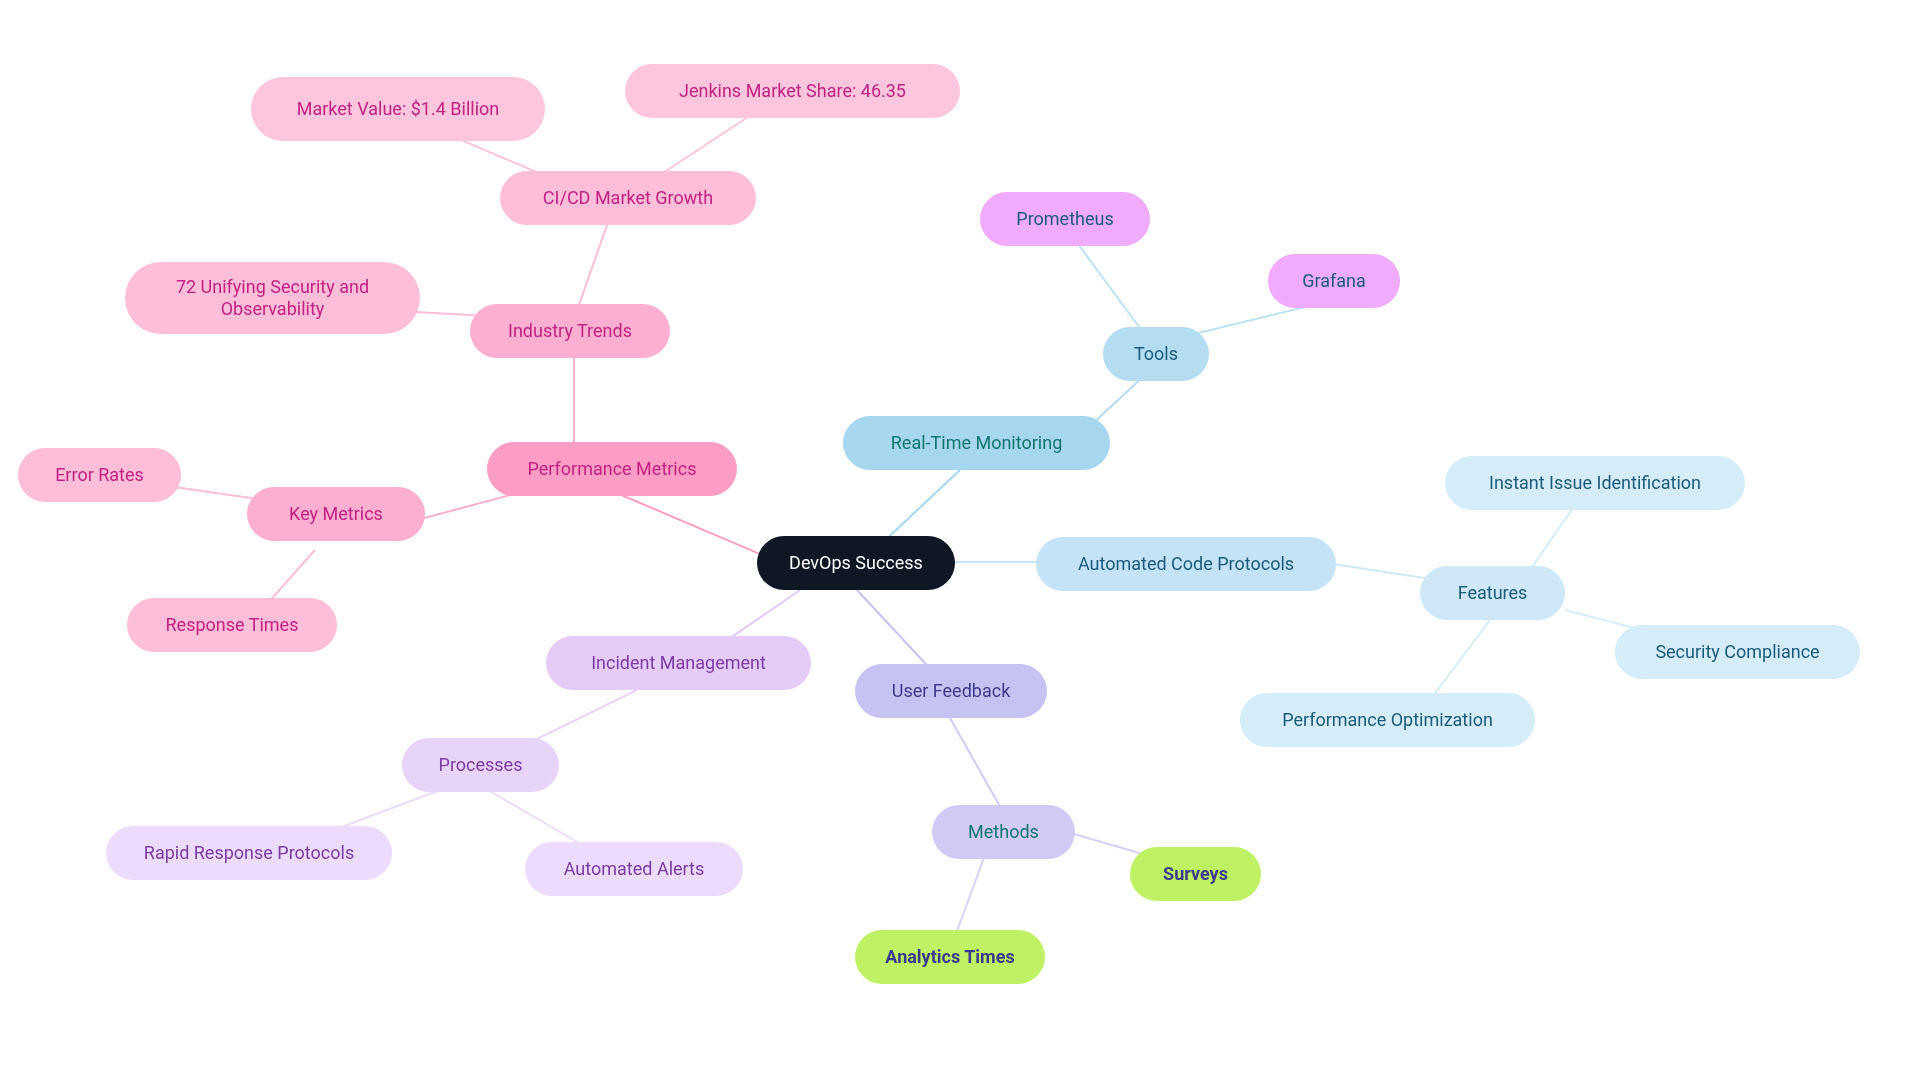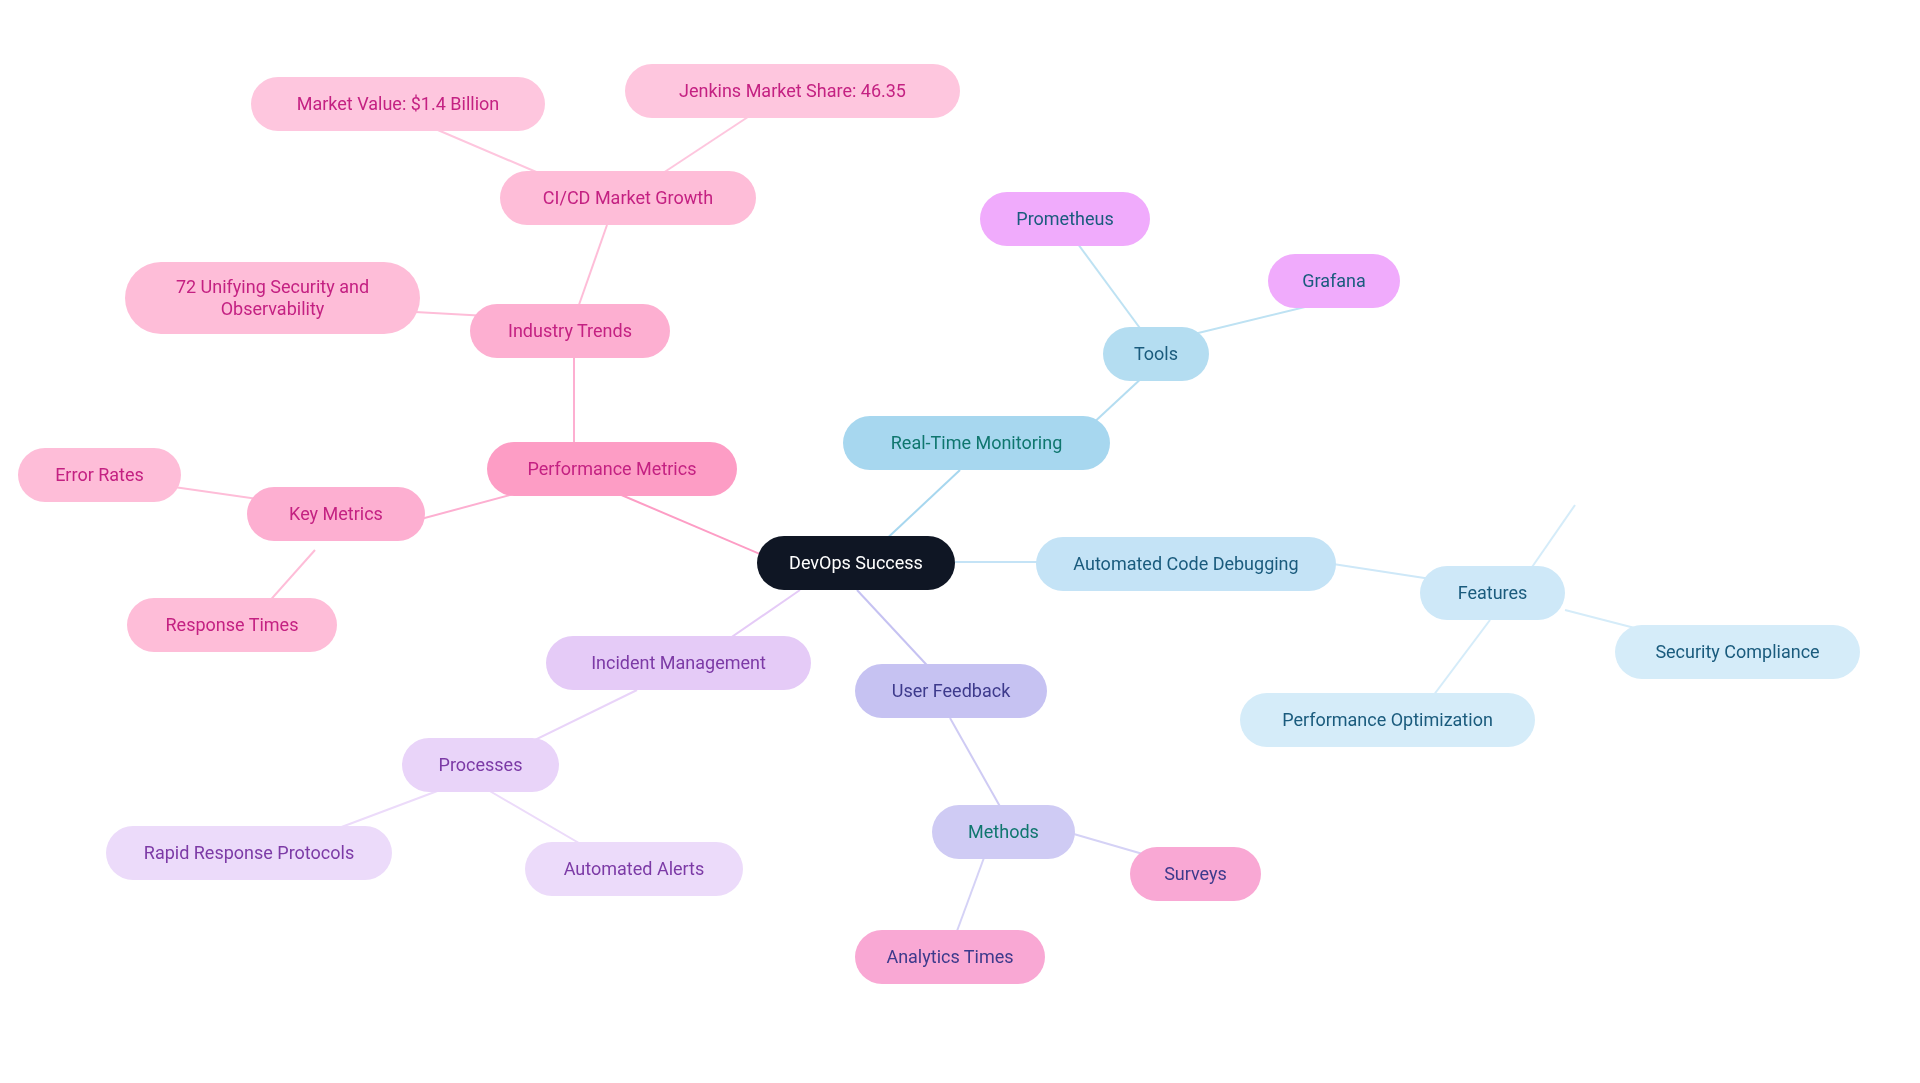--- a/index.html
+++ b/index.html
@@ -44,21 +44,21 @@
   .c-pink2 { background: #fdafd1; color: #c42182; }
   .c-pink3 { background: #febdd8; color: #c42182; }
   .c-pink4 { background: #fec6de; color: #c42182; }
   
   .c-purp1 { background: #e5cbf7; color: #7c3aa6; }
   .c-purp2 { background: #e9d4f9; color: #7c3aa6; }
   .c-purp3 { background: #ecdbfa; color: #7c3aa6; }
   
   .c-ind1 { background: #c6c2f2; color: #3d3a8c; }
   .c-ind2 { background: #cfcbf4; color: #0f766e; }
-  .c-ind3 { background: #f9a8d4; color: #3d3a8c; }
+  .c-ind3 { background: #bef264; color: #3d3a8c; font-weight: bold; }
   
   .c-sky1 { background: #a7d7ef; color: #0f766e; }
   .c-sky2 { background: #b4ddf1; color: #1a5b7d; }
   .c-sky3 { background: #f0abfc; color: #1a5b7d; }
   
   .c-lb1 { background: #c4e3f6; color: #1a5b7d; }
   .c-lb2 { background: #cee8f8; color: #1a5b7d; }
   .c-lb3 { background: #d5ecf9; color: #1a5b7d; }
 </style>
 </head>
@@ -100,22 +100,23 @@
     <line x1="1490" y1="620" x2="1430" y2="700" stroke="#d5ecf9" stroke-width="2"></line>
   </svg>
 
   <div class="node c-root" style="left:757px; top:536px; width:198px; height:54px;"><span>DevOps Success</span></div>
 
   <div class="node c-sky1" style="left:843px; top:416px; width:267px; height:54px;"><span>Real-Time Monitoring</span></div>
   <div class="node c-sky2" style="left:1103px; top:327px; width:106px; height:54px;"><span>Tools</span></div>
   <div class="node c-sky3" style="left:980px; top:192px; width:170px; height:54px;"><span>Prometheus</span></div>
   <div class="node c-sky3" style="left:1268px; top:254px; width:132px; height:54px;"><span>Grafana</span></div>
 
-  <div class="node c-lb1" style="left:1036px; top:537px; width:300px; height:54px;"><span>Automated Code Debugging</span></div>
+  <div class="node c-lb1" style="left:1036px; top:537px; width:300px; height:54px;"><span>Automated Code Protocols</span></div>
   <div class="node c-lb2" style="left:1420px; top:566px; width:145px; height:54px;"><span>Features</span></div>
+  <div class="node c-lb3" style="left:1445px; top:456px; width:300px; height:54px;"><span>Instant Issue Identification</span></div>
   <div class="node c-lb3" style="left:1615px; top:625px; width:245px; height:54px;"><span>Security Compliance</span></div>
   <div class="node c-lb3" style="left:1240px; top:693px; width:295px; height:54px;"><span>Performance Optimization</span></div>
 
   <div class="node c-ind1" style="left:855px; top:664px; width:192px; height:54px;"><span>User Feedback</span></div>
   <div class="node c-ind2" style="left:932px; top:805px; width:143px; height:54px;"><span>Methods</span></div>
   <div class="node c-ind3" style="left:1130px; top:847px; width:131px; height:54px;"><span>Surveys</span></div>
   <div class="node c-ind3" style="left:855px; top:930px; width:190px; height:54px;"><span>Analytics Times</span></div>
 
   <div class="node c-purp1" style="left:546px; top:636px; width:265px; height:54px;"><span>Incident Management</span></div>
   <div class="node c-purp2" style="left:402px; top:738px; width:157px; height:54px;"><span>Processes</span></div>
@@ -124,16 +125,16 @@
 
   <div class="node c-pink1" style="left:487px; top:442px; width:250px; height:54px;"><span>Performance Metrics</span></div>
   <div class="node c-pink2" style="left:247px; top:487px; width:178px; height:54px;"><span>Key Metrics</span></div>
   <div class="node c-pink3" style="left:18px; top:448px; width:163px; height:54px;"><span>Error Rates</span></div>
   <div class="node c-pink3" style="left:127px; top:598px; width:210px; height:54px;"><span>Response Times</span></div>
 
   <div class="node c-pink2" style="left:470px; top:304px; width:200px; height:54px;text-align:center;"><span>Industry Trends</span></div>
   <div class="node c-pink3" style="left:125px; top:262px; width:295px; height:72px;"><span>72 Unifying Security and
 Observability</span></div>
   <div class="node c-pink3" style="left:500px; top:171px; width:256px; height:54px;"><span>CI/CD Market Growth</span></div>
-  <div class="node c-pink4" style="left:251px; top:77px; width:294px; height:54px;"><span>Market Value: $1.4 Billion</span></div>
+  <div class="node c-pink4" style="left:251px; top:77px; width:294px; height:64px;"><span>Market Value: $1.4 Billion</span></div>
   <div class="node c-pink4" style="left:625px; top:64px; width:335px; height:54px;"><span>Jenkins Market Share: 46.35</span></div>
 
 </div>
 
 </body></html>

